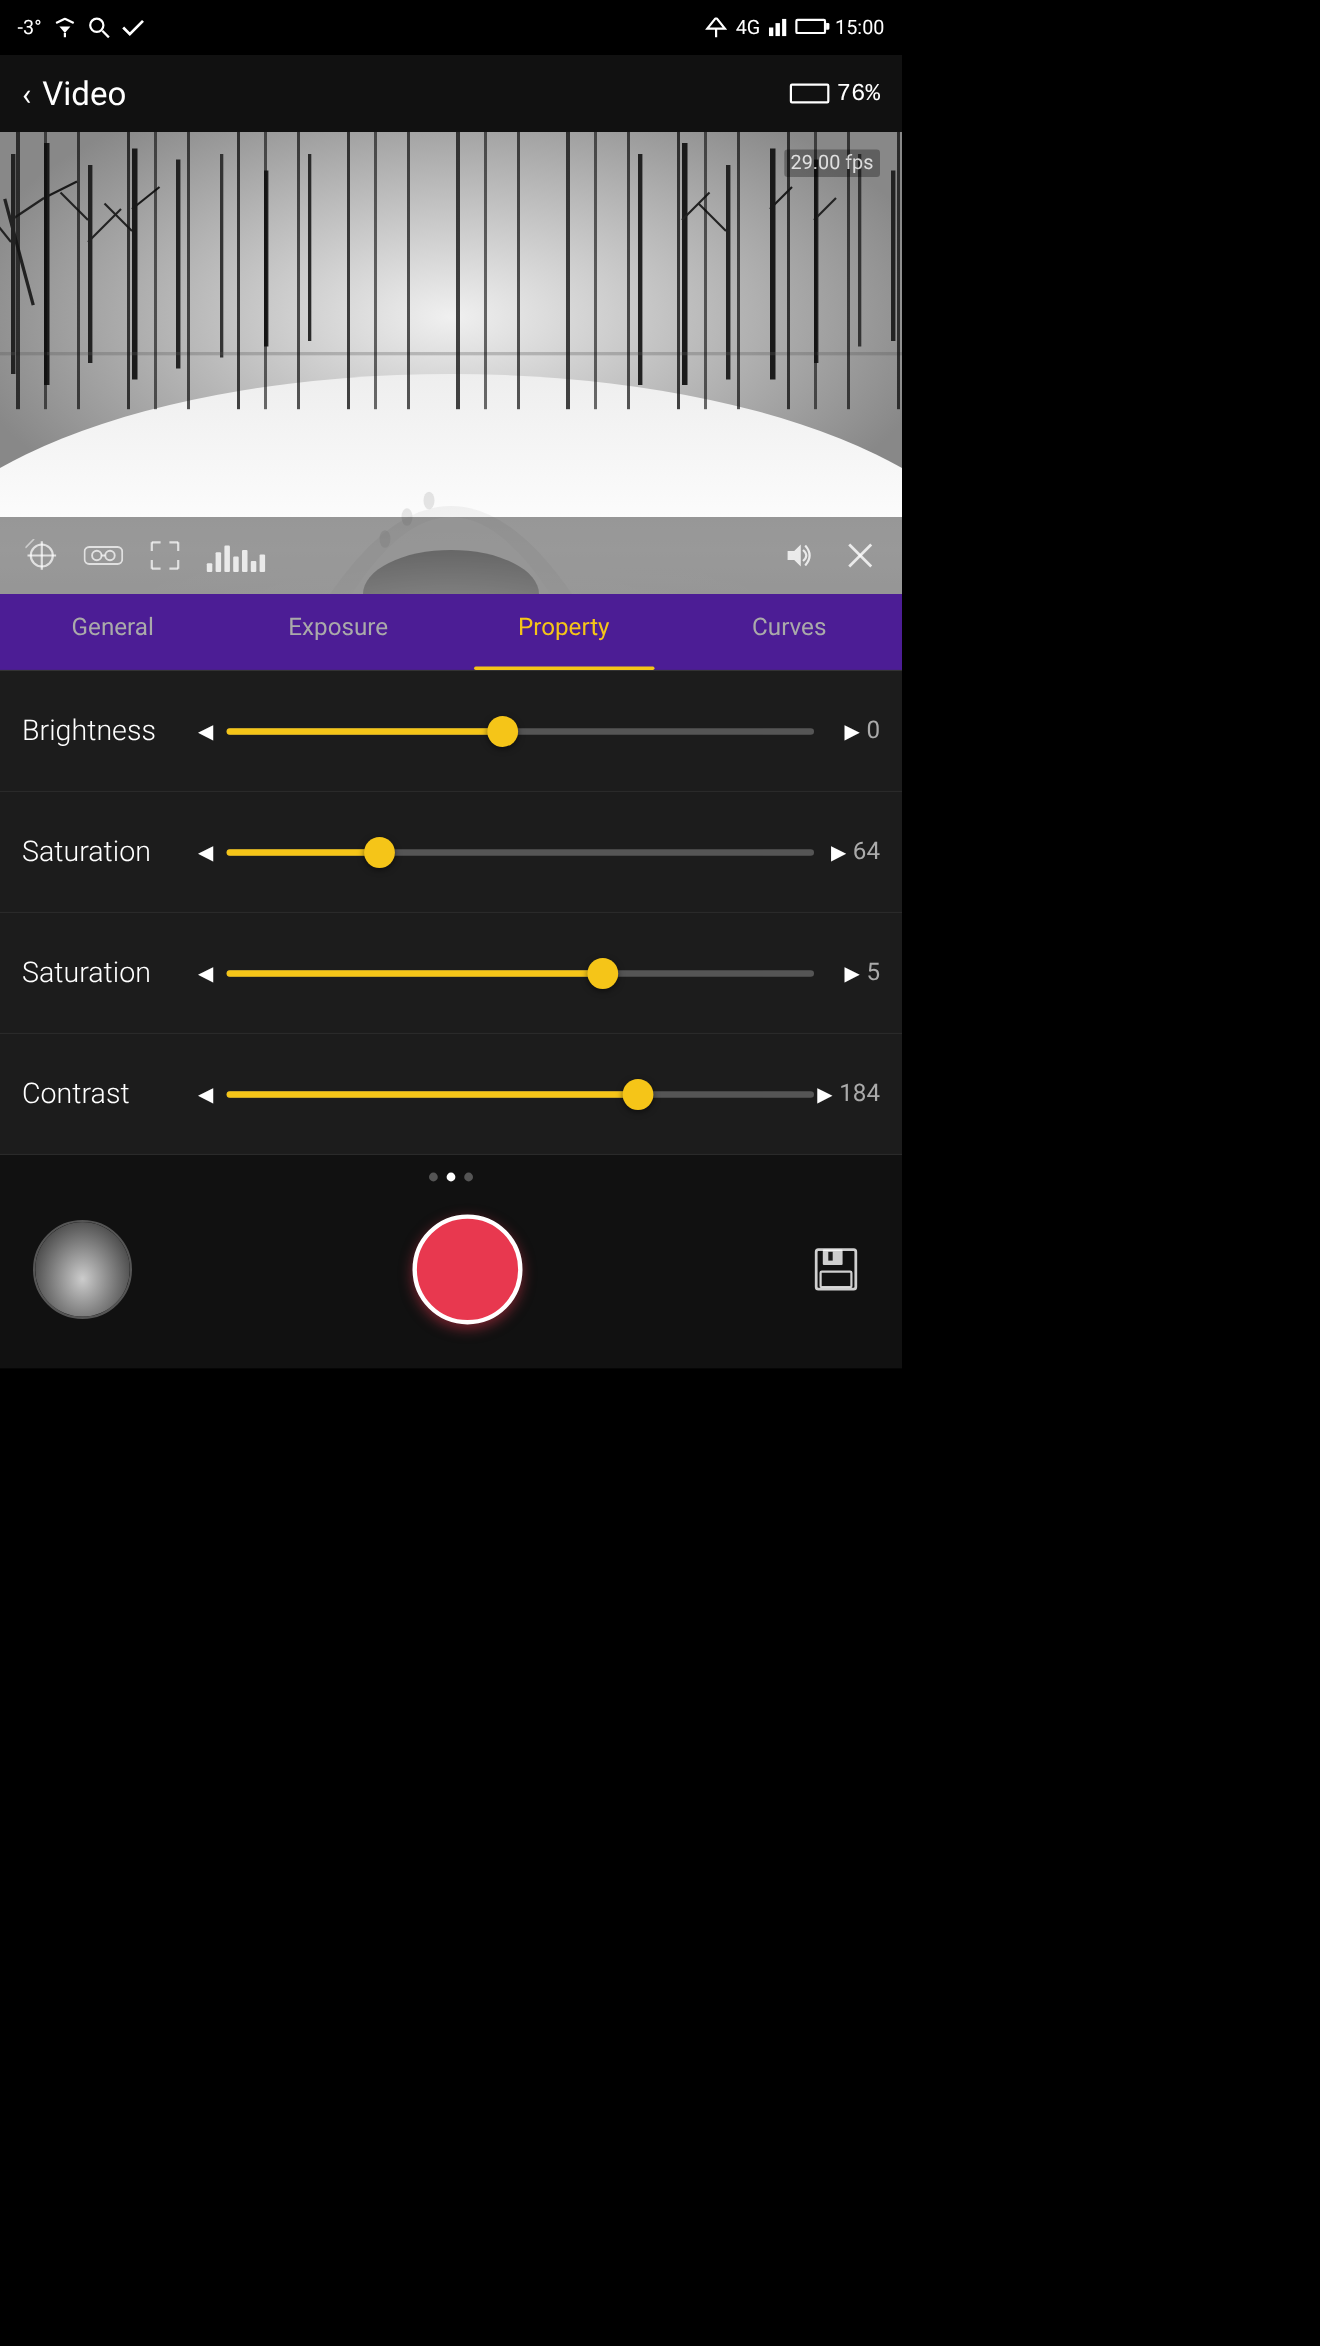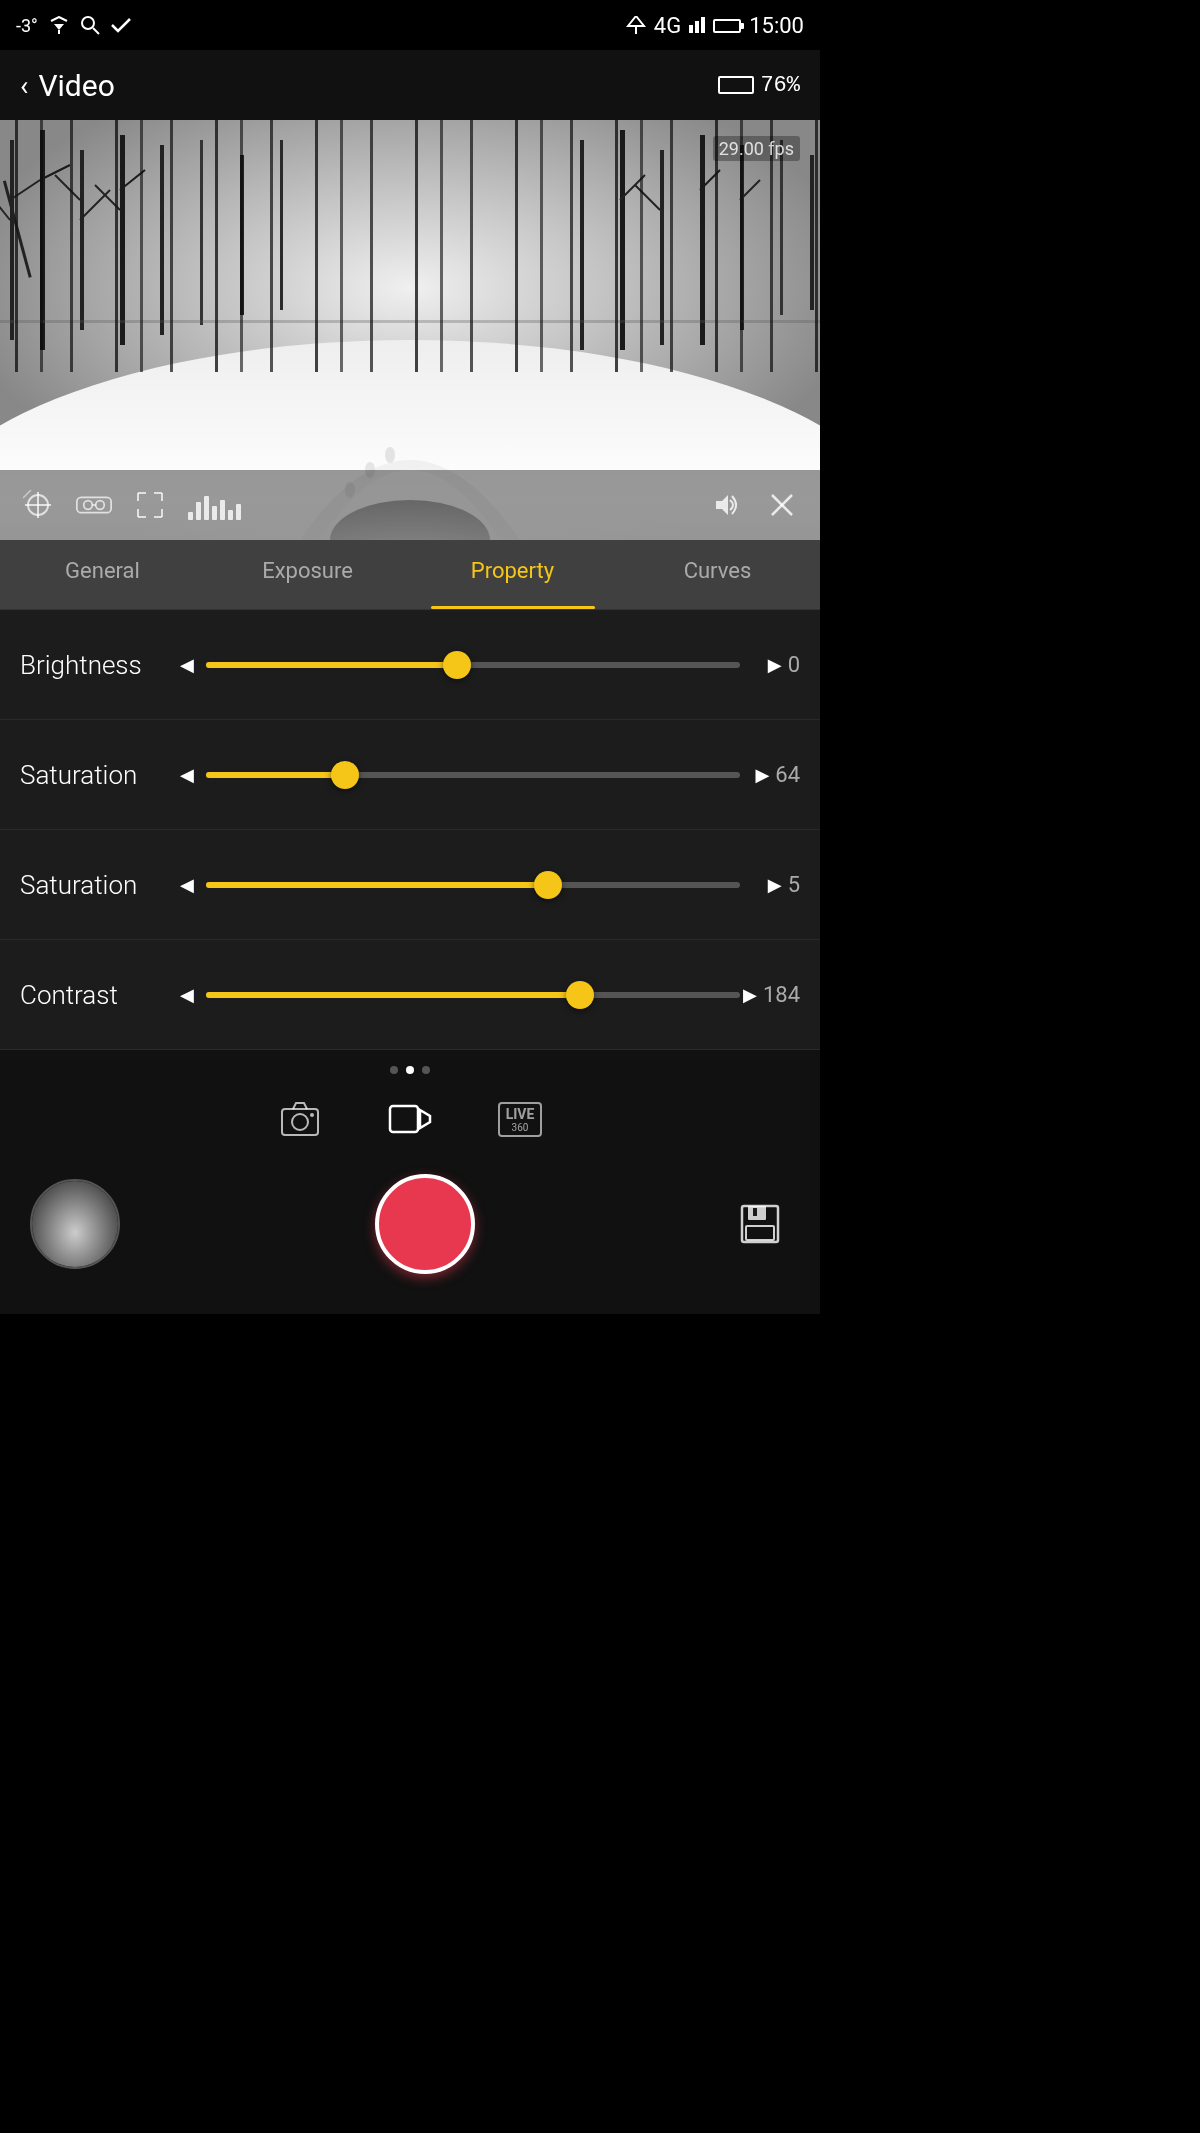--- a/index.html
+++ b/index.html
@@ -27,21 +27,21 @@
       display: flex;
       align-items: center;
       gap: 10px;
       font-size: 18px;
       color: #fff;
     }
     .status-right {
       display: flex;
       align-items: center;
       gap: 8px;
-      font-size: 22px;
+      font-size: 18px;
       color: #fff;
     }
     .battery-icon {
       display: inline-block;
       width: 28px;
       height: 14px;
       border: 2px solid #fff;
       border-radius: 2px;
       position: relative;
     }
@@ -233,21 +233,21 @@
       cursor: pointer;
     }
     .close-icon {
       color: rgba(255,255,255,0.8);
       font-size: 24px;
       cursor: pointer;
     }
 
     
     .tabs-bar {
-      background: #404040;
+      background: #4c1d95;
       display: flex;
       border-bottom: 1px solid #333;
       height: 70px;
       align-items: flex-end;
     }
     .tab {
       flex: 1;
       display: flex;
       flex-direction: column;
       align-items: center;
@@ -707,42 +707,20 @@
   </div>
 
 </div>
 
 <div class="bottom-bar">
   <div class="mode-dots">
     <div class="mode-dot"></div>
     <div class="mode-dot active"></div>
     <div class="mode-dot"></div>
   </div>
-  <div class="mode-icons">
-    <div class="mode-icon">
-      <svg width="40" height="36" viewBox="0 0 40 36">
-        <rect x="2" y="8" width="36" height="26" rx="3" ry="3" fill="none" stroke="rgba(255,255,255,0.7)" stroke-width="2"></rect>
-        <circle cx="20" cy="21" r="8" fill="none" stroke="rgba(255,255,255,0.7)" stroke-width="2"></circle>
-        <path d="M 13,8 L 16,2 L 24,2 L 27,8" fill="none" stroke="rgba(255,255,255,0.7)" stroke-width="2"></path>
-        <circle cx="32" cy="14" r="2" fill="rgba(255,255,255,0.7)"></circle>
-      </svg>
-    </div>
-    <div class="mode-icon active-mode">
-      <svg width="44" height="34" viewBox="0 0 44 34">
-        <rect x="2" y="4" width="28" height="26" rx="3" ry="3" fill="none" stroke="white" stroke-width="2.5"></rect>
-        <polygon points="32,8 42,14 42,20 32,26" fill="none" stroke="white" stroke-width="2.5"></polygon>
-      </svg>
-    </div>
-    <div class="mode-icon">
-      <div class="live-badge">
-        <span class="live-text">LIVE</span>
-        <span class="three-sixty">360</span>
-      </div>
-    </div>
-  </div>
   <div class="bottom-actions">
     <div class="thumbnail-circle">
       <div class="thumb-inner"></div>
     </div>
     <button class="record-button"></button>
     <div class="save-icon-btn">
       <svg width="44" height="44" viewBox="0 0 44 44">
         <rect x="4" y="4" width="36" height="36" rx="2" ry="2" fill="none" stroke="rgba(255,255,255,0.8)" stroke-width="2.5"></rect>
         <rect x="10" y="4" width="18" height="14" rx="1" fill="rgba(255,255,255,0.8)"></rect>
         <rect x="8" y="24" width="28" height="14" rx="1" fill="none" stroke="rgba(255,255,255,0.8)" stroke-width="2"></rect>

